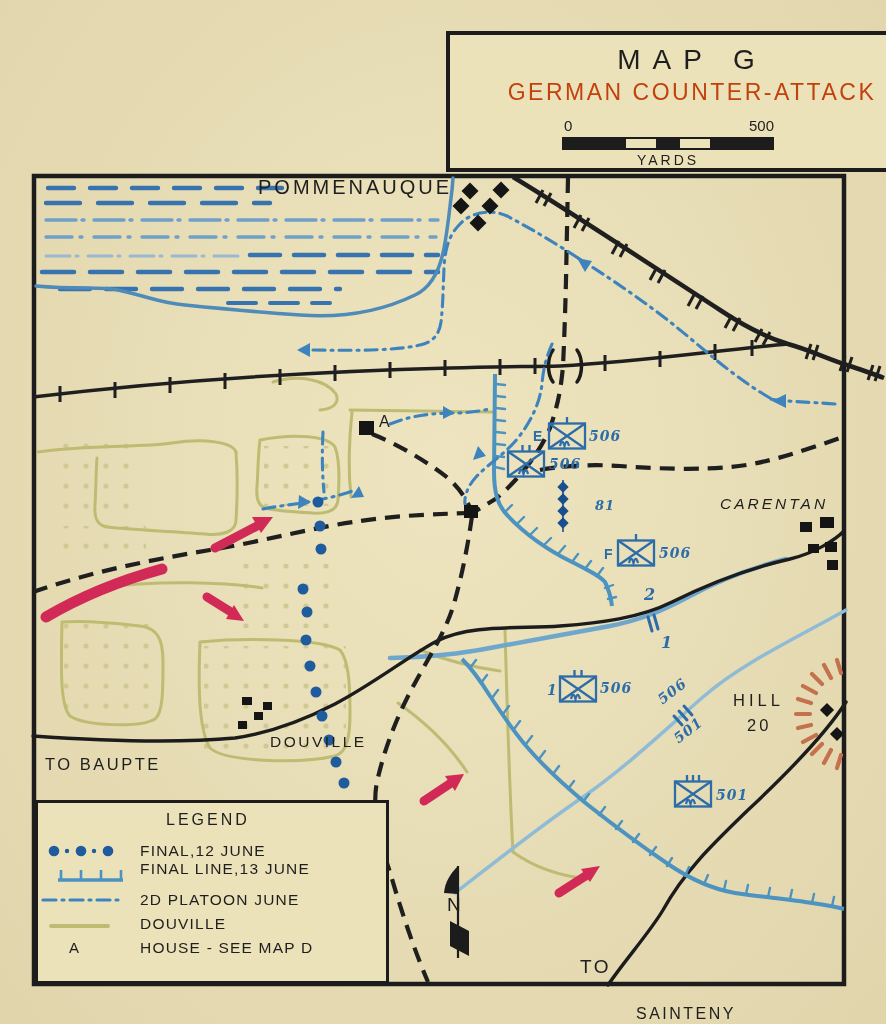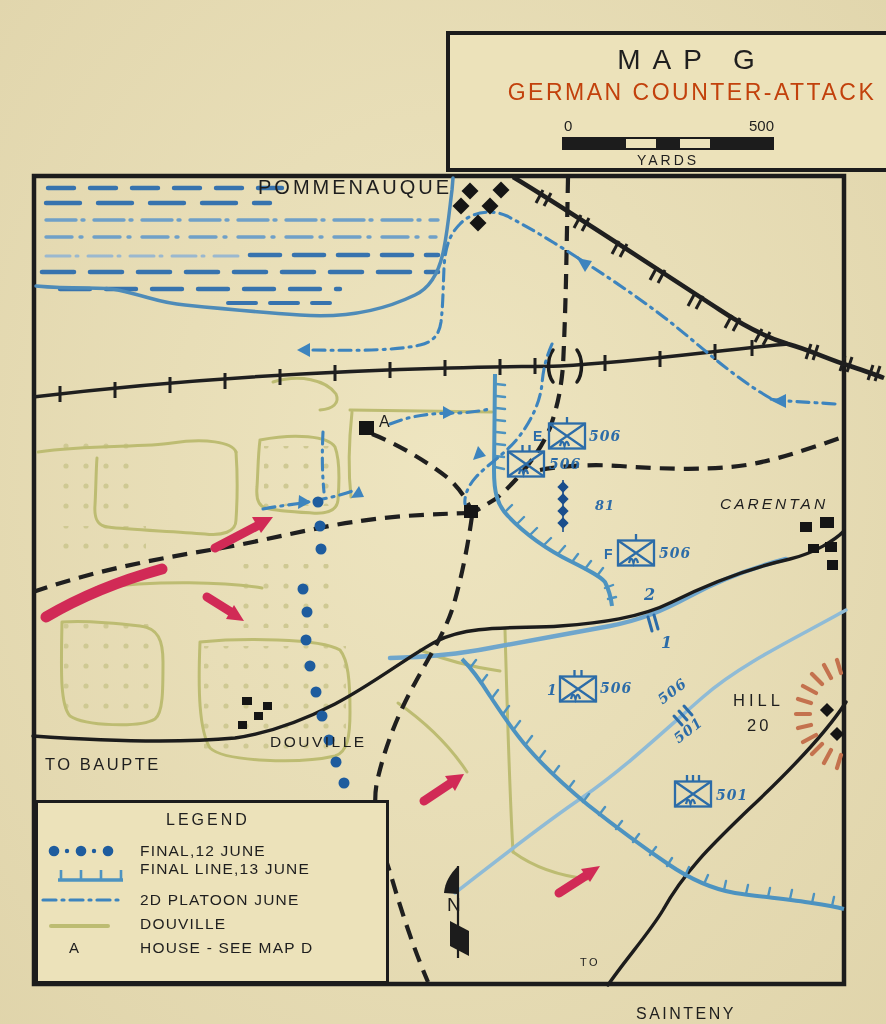--- a/index.html
+++ b/index.html
@@ -228,21 +228,21 @@
     <line x1="458" y1="866" x2="458" y2="958" stroke="#1c1c1c" stroke-width="2.2"></line>
     <path d="M458,866 C450,874 445,882 444,893 L458,894 Z" fill="#1c1c1c"></path>
     <path d="M450,921 L469,931 L469,956 L450,946 Z" fill="#1c1c1c"></path>
   </g>
 </svg>
 
 <div class="lbl" style="left:258px;top:176px;font-size:20px;letter-spacing:3px;">POMMENAUQUE</div>
 <div class="lbl" style="left:720px;top:495px;font-size:15.5px;letter-spacing:3px;font-style:italic;">CARENTAN</div>
 <div class="lbl" style="left:270px;top:733px;font-size:15.5px;">DOUVILLE</div>
 <div class="lbl" style="left:45px;top:755px;font-size:16.5px;">TO BAUPTE</div>
-<div class="lbl" style="left:580px;top:956px;font-size:11px;">TO</div>
+<div class="lbl" style="left:580px;top:956px;font-size:19px;">TO</div>
 <div class="lbl" style="left:636px;top:957px;font-size:16px;margin-top:48px;">SAINTENY</div>
 <div class="lbl" style="left:733px;top:691px;font-size:16.5px;letter-spacing:4px;">HILL</div>
 <div class="lbl" style="left:747px;top:716px;font-size:16.5px;letter-spacing:3px;">20</div>
 <div class="lbl" style="left:379px;top:413px;font-size:16px;letter-spacing:0;">A</div>
 <div class="lbl" style="left:447px;top:894px;font-size:19px;letter-spacing:0;">N</div>
 
 <div class="ulett" style="left:533px;top:428px;">E</div>
 <div class="blbl" style="left:589px;top:428px;">506</div>
 <div class="blbl" style="left:549px;top:456px;">506</div>
 <div class="ulett" style="left:604px;top:546px;">F</div>

